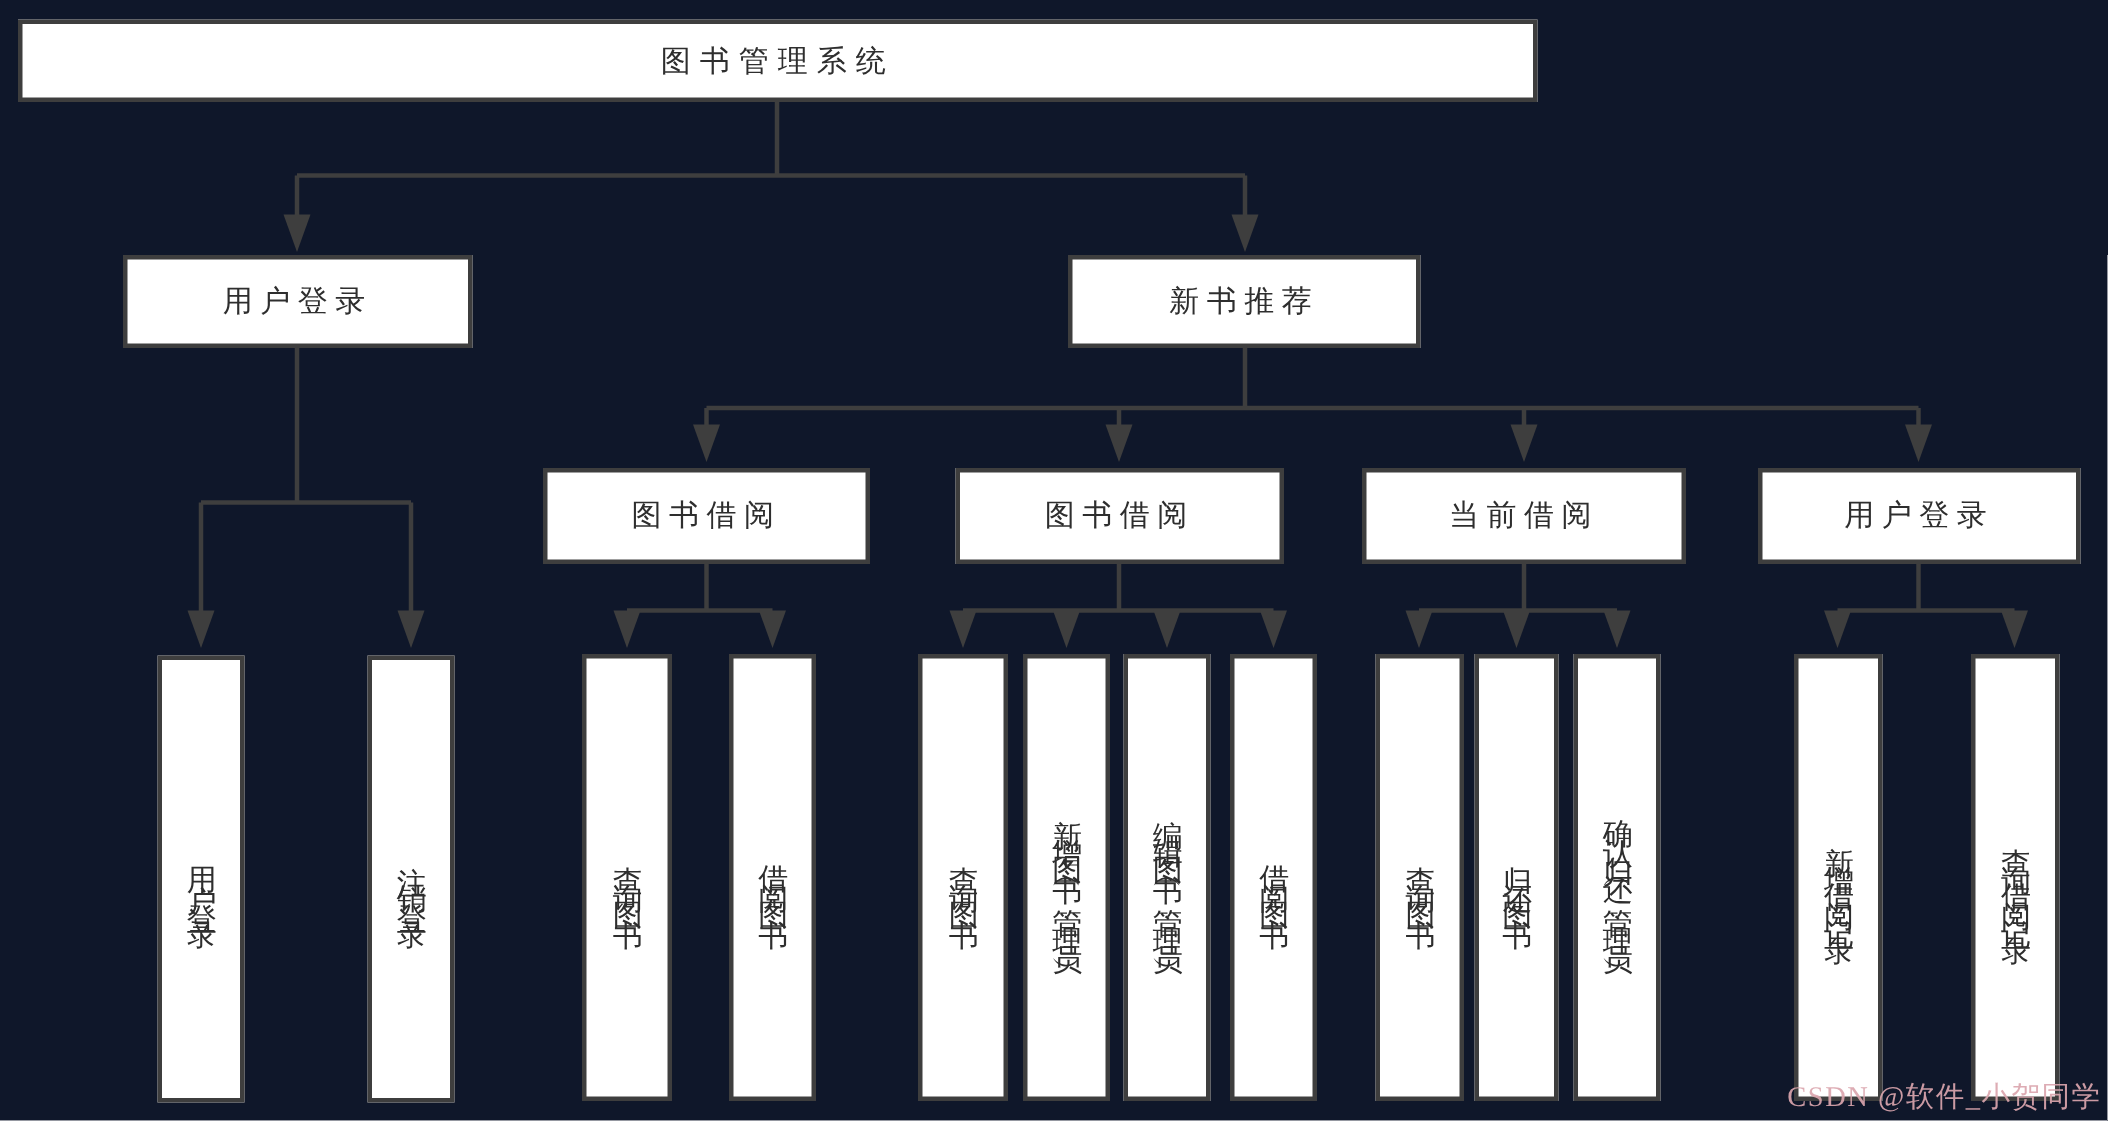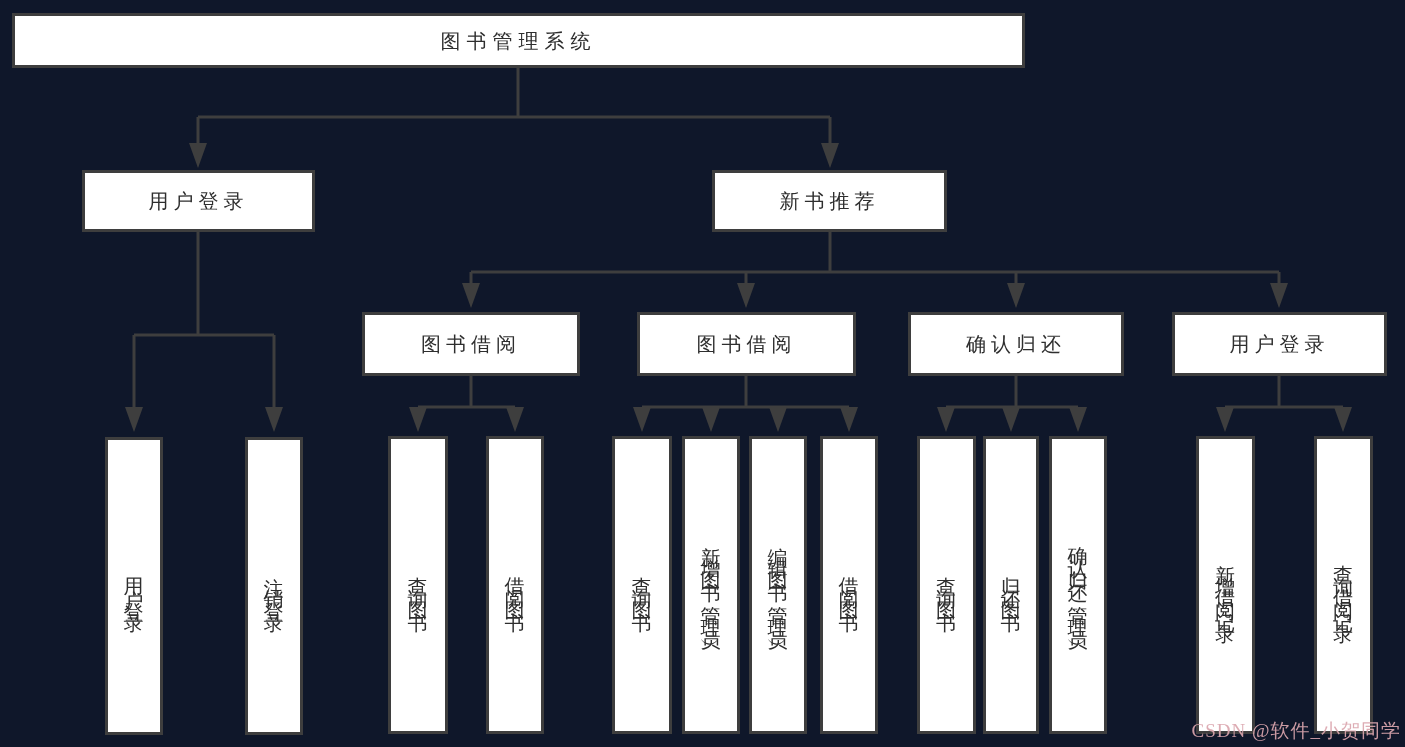--- a/index.html
+++ b/index.html
@@ -78,21 +78,21 @@
     <span class="lbl">注销登录</span>
   </div>
 
   <div class="node h" style="left:362px;top:312px;width:218px;height:64px">
     <span class="lbl">图书借阅</span>
   </div>
   <div class="node h" style="left:637px;top:312px;width:219px;height:64px">
     <span class="lbl">图书借阅</span>
   </div>
   <div class="node h" style="left:908px;top:312px;width:216px;height:64px">
-    <span class="lbl">确认归还</span>
+    <span class="lbl">当前借阅</span>
   </div>
   <div class="node h" style="left:1172px;top:312px;width:215px;height:64px">
     <span class="lbl">用户登录</span>
   </div>
 
   <div class="node v" style="left:388px;top:436px;width:60px;height:298px">
     <span class="lbl">查询图书</span>
   </div>
   <div class="node v" style="left:486px;top:436px;width:58px;height:298px">
     <span class="lbl">借阅图书</span>

